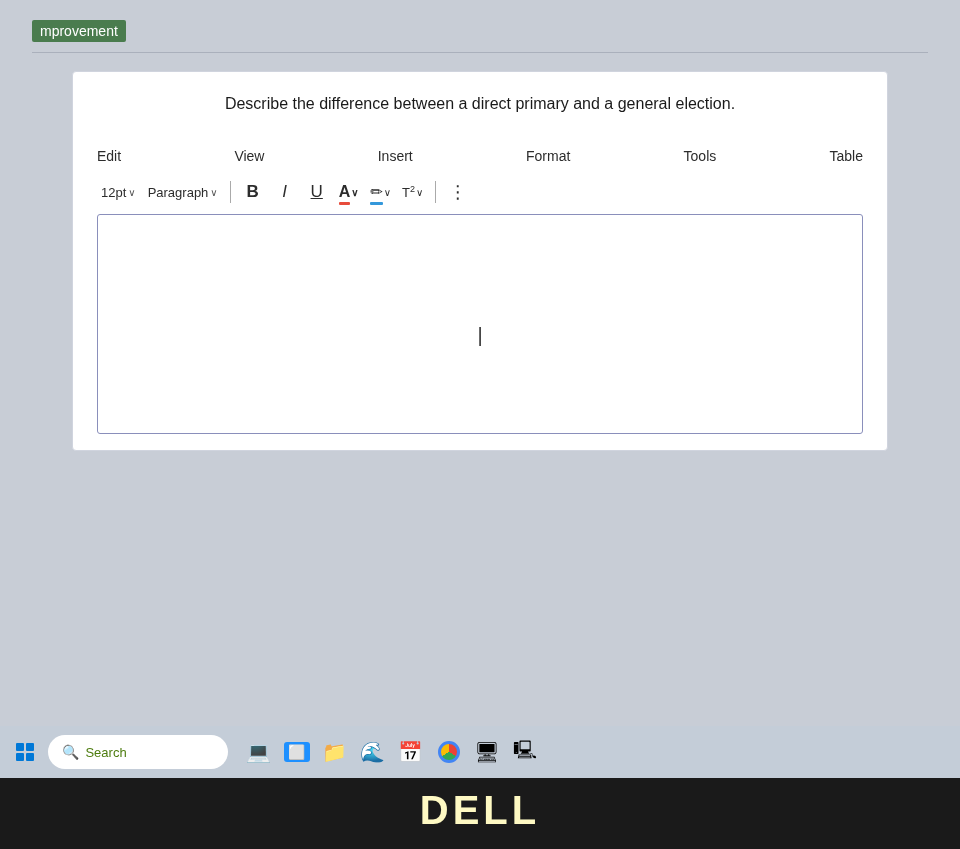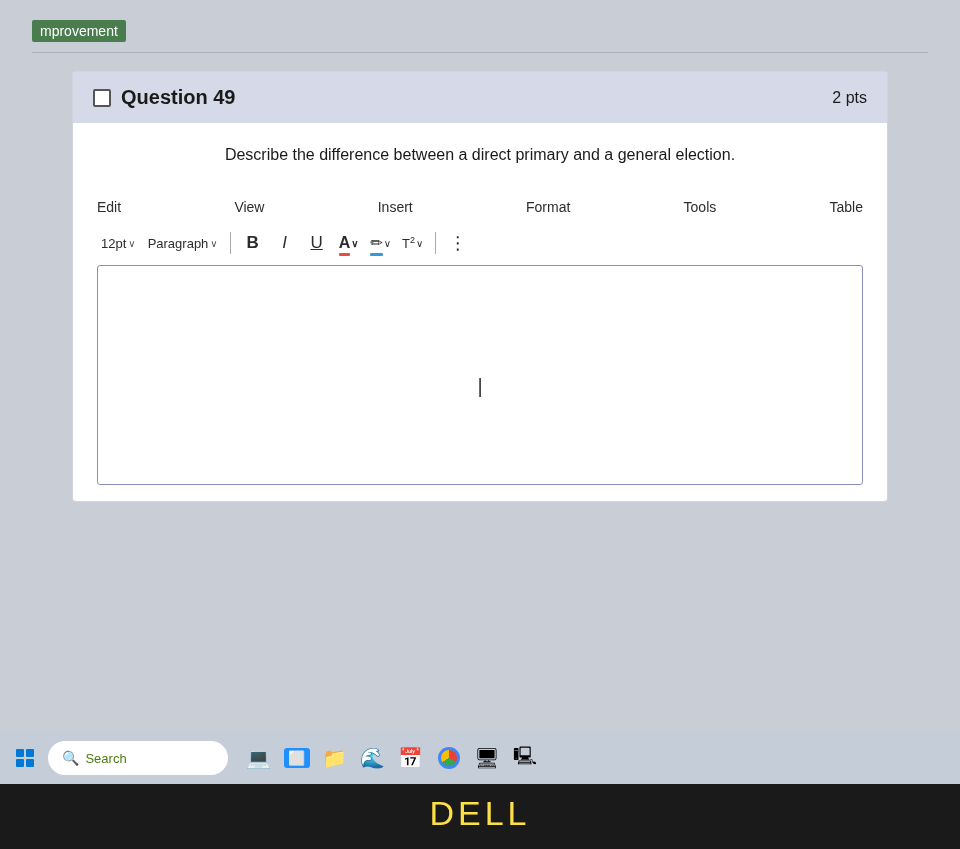--- a/index.html
+++ b/index.html
@@ -273,47 +273,40 @@
 
     
     .dell-brand {
       background: #1a1a1a;
       text-align: center;
       padding: 10px 0 16px 0;
       flex-shrink: 0;
     }
 
     .dell-text {
-      font-size: 34px;
-      font-weight: 400;
-      color: #fde047;
+      font-size: 40px;
+      font-weight: 700;
+      color: #fef9c3;
       letter-spacing: 4px;
       font-family: 'Arial Black', Arial, sans-serif;
     }
   </style>
 </head>
 <body>
 
 <div class="main-content">
 
   <div class="top-bar">
     <span class="improvement-tag">mprovement</span>
   </div>
 
   <div class="divider"></div>
 
   <div class="question-card">
 
-    <div class="question-header">
-      <div class="question-header-left">
-        <div class="question-checkbox"></div>
-        <span class="question-title">Question 49</span>
-      </div>
-      <span class="question-points">2 pts</span>
-    </div>
 
     <div class="question-body">
 
       <p class="question-text">Describe the difference between a direct primary and a general election.</p>
 
       <div class="editor-menu">
         <span class="editor-menu-item">Edit</span>
         <span class="editor-menu-item">View</span>
         <span class="editor-menu-item">Insert</span>
         <span class="editor-menu-item">Format</span>

